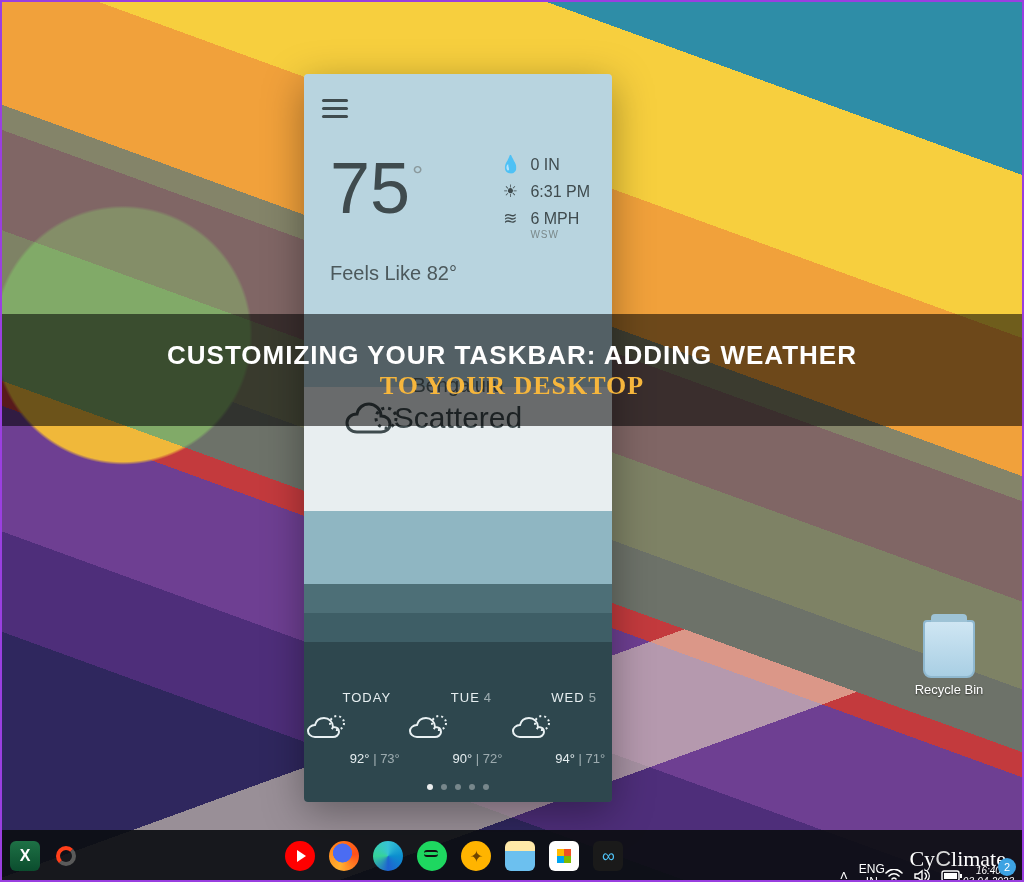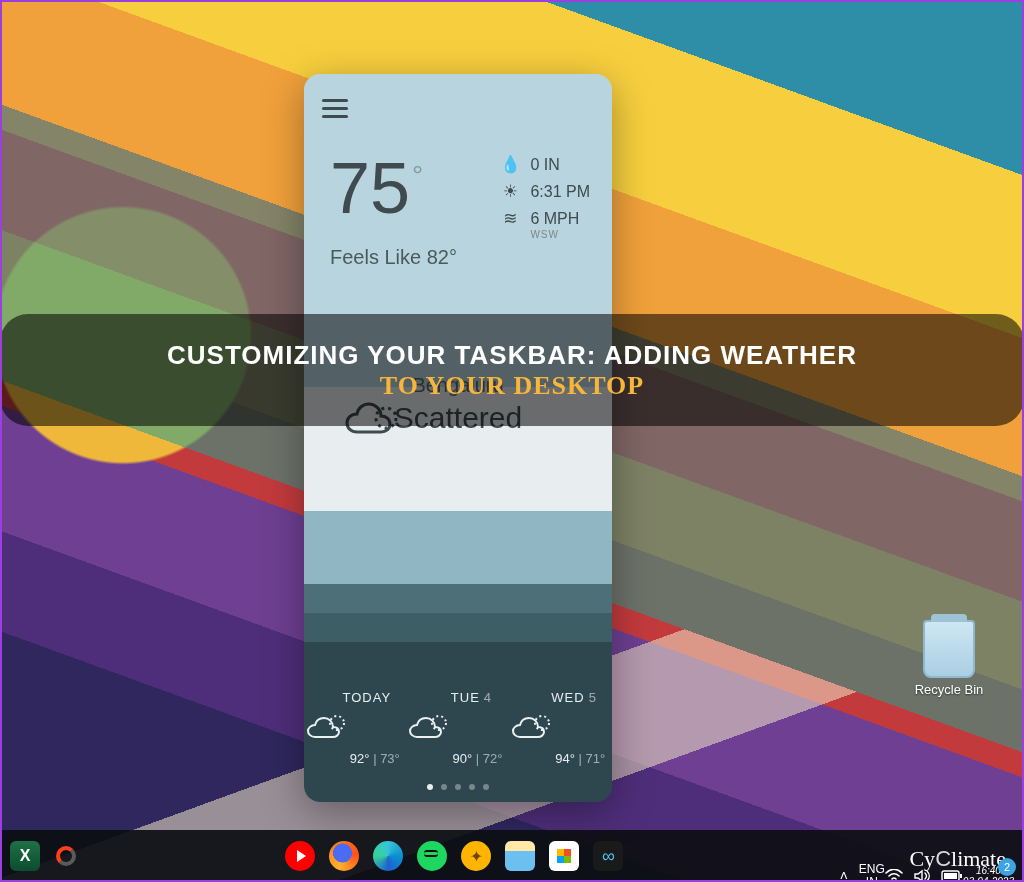--- a/index.html
+++ b/index.html
@@ -29,39 +29,39 @@
   }
   .recycle .ico { width:52px; height:58px; margin:0 auto 4px;
     background:linear-gradient(#cfe6f3,#a9cfe4); border-radius:4px 4px 8px 8px;
     border:2px solid #8fb8cf; position:relative; }
   .recycle .ico::before{content:"";position:absolute;top:-8px;left:6px;right:6px;height:8px;
     background:#9ec3d6;border-radius:4px 4px 0 0;}
 
   
   .widget {
     position:absolute; left:304px; top:74px; width:308px; height:728px;
-    border-radius:16px; overflow:hidden;
+    border-radius:4px; overflow:hidden;
     background:linear-gradient(#b8d4df 0 43%,#e8eef0 43% 60%,#8fb6c2 60% 70%,
       #4d6f77 70% 74%,#3e5e66 74% 78%,#2e474e 78% 100%);
     box-shadow:0 10px 40px rgba(0,0,0,.35);
     color:#4a5659;
   }
   .widget .hamb { position:absolute; left:18px; top:20px; cursor:pointer; }
   .widget .hamb span{display:block;width:26px;height:3px;background:#3f4b4e;border-radius:2px;margin:5px 0;}
 
   .widget .temp-row{position:absolute;left:26px;top:78px;display:flex;align-items:flex-start;}
   .widget .big-temp{font-size:72px;font-weight:300;line-height:1;color:#3f4b4e;}
   .widget .deg{font-size:28px;color:#8a999c;margin:8px 0 0 2px;}
 
   .widget .stats{position:absolute;right:22px;top:74px;font-size:16px;color:#3f4b4e;}
   .widget .stats .row{display:flex;align-items:center;gap:10px;margin:6px 0;}
   .widget .stats .ico{width:20px;text-align:center;font-size:17px;}
   .widget .stats .sub{font-size:10px;letter-spacing:1px;color:#7a888a;margin-left:30px;margin-top:-6px;}
 
-  .widget .feels{position:absolute;left:26px;top:172px;font-size:20px;color:#4c595c;}
+  .widget .feels{position:absolute;left:26px;top:188px;font-size:20px;color:#4c595c;}
 
   .widget .loc{position:absolute;left:0;right:0;top:300px;text-align:center;}
   .widget .loc .city{font-size:20px;color:#5c6a6d;}
   .widget .loc .cond{font-size:30px;color:#3f4b4e;margin-top:4px;line-height:1.15;}
   .widget .loc .cloud{position:absolute;left:38px;top:24px;}
 
   .widget .forecast{position:absolute;left:0;right:0;bottom:36px;display:flex;justify-content:space-around;color:#e6eef0;}
   .widget .forecast .day{width:33%;text-align:center;font-size:13px;}
   .widget .forecast .dname{letter-spacing:1px;margin-bottom:6px;margin-left:27px;}
   .widget .forecast .dname span{opacity:.6;margin-left:4px;}
@@ -72,21 +72,20 @@
   .widget .dots{position:absolute;left:0;right:0;bottom:12px;display:flex;justify-content:center;gap:8px;}
   .widget .dots i{width:6px;height:6px;border-radius:50%;background:rgba(255,255,255,.35);}
   .widget .dots i.on{background:rgba(255,255,255,.9);}
 
   
   .overlay{
     position:absolute;left:0;right:0;top:314px;height:112px;
     background:rgba(0,0,0,.55);
     display:flex;align-items:center;justify-content:center;
     text-align:center;
-    border-radius:28px;
   }
   .overlay .line{font-size:26px;letter-spacing:1px;font-weight:600;}
   .overlay .l1{color:#fff;}
   .overlay .l2{color:#f6b63c;font-family:Liberation Serif, serif;}
 
   
   .taskbar{
     position:absolute;left:0;right:0;bottom:0;height:52px;
     background:rgba(12,14,18,.92);
     display:flex;align-items:center;color:#fff;

